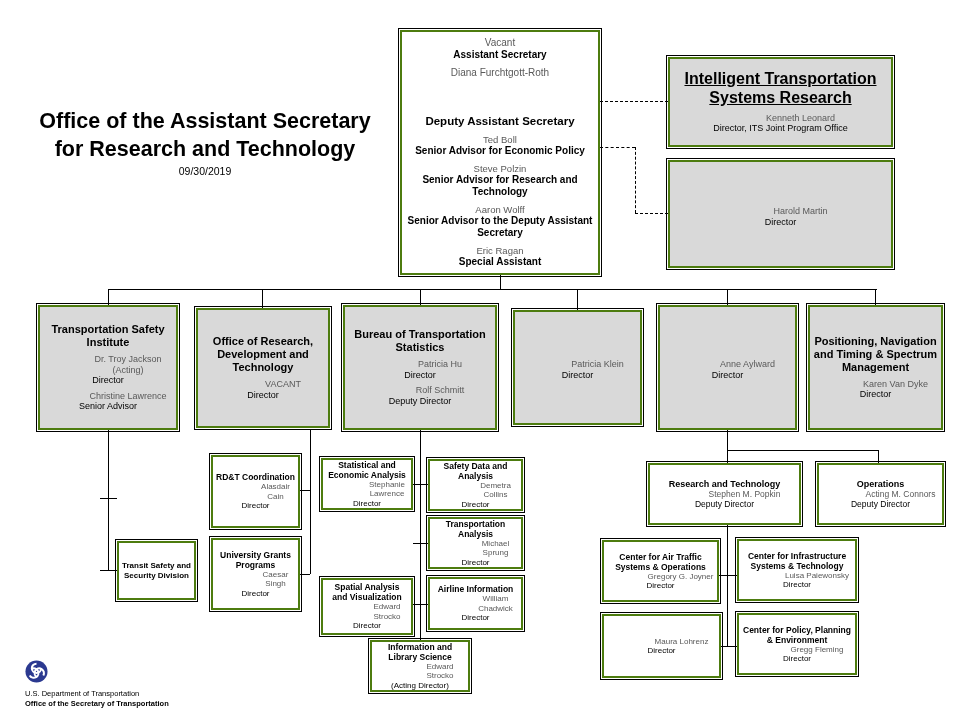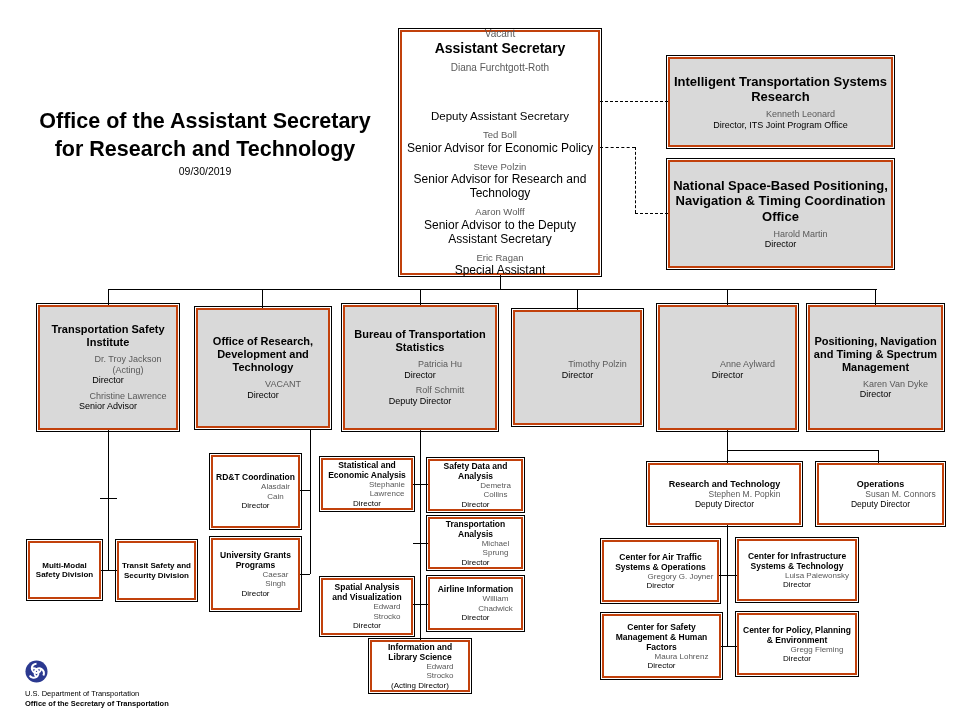--- a/index.html
+++ b/index.html
@@ -1,35 +1,35 @@
 <!DOCTYPE html>
 <html><head>
 <meta charset="utf-8">
 <style>
   html,body{margin:0;padding:0;background:#fff;}
   .canvas{position:relative;width:960px;height:720px;background:#fff;overflow:hidden;
           font-family:"Liberation Sans",sans-serif;color:#000;}
   
-  .box{position:absolute;background:#fff;border:2px solid #c2410c;outline:1px solid #000;outline-offset:1px;
+  .box{position:absolute;background:#fff;border:2px solid #4d7c0f;outline:1px solid #000;outline-offset:1px;
        box-sizing:border-box;display:flex;flex-direction:column;align-items:center;justify-content:center;
        text-align:center;padding:2px 3px;line-height:1.18;}
   .gray{background:#d9d9d9;}
   .heading{font-weight:bold;}
   .pname{color:#595959;padding-left:40px;}
   .ptitle{font-weight:normal;}
-  .fs11{font-size:11px;} .fs10{font-size:13px;} .fs9{font-size:9px;}
+  .fs11{font-size:11px;} .fs10{font-size:16px;text-decoration:underline;} .fs9{font-size:9px;}
   .fs85{font-size:8.5px;} .fs8{font-size:8px;}
   .entry{margin-top:5px;}
   
   .tb-entry{margin:3px 0;}
   .tb-name{color:#595959;font-size:9.5px;}
-  .tb-title{font-weight:normal;font-size:12px;}
+  .tb-title{font-weight:bold;font-size:10px;}
   .tb-name-lg{color:#595959;font-size:10px;}
-  .tb-title-lg{font-weight:bold;font-size:14px;}
-  .tb-title-xl{font-weight:normal;font-size:11.5px;margin-top:36px;}
+  .tb-title-lg{font-weight:bold;font-size:10px;}
+  .tb-title-xl{font-weight:bold;font-size:11.5px;margin-top:36px;}
   
   .lh{position:absolute;height:1px;background:#000;}
   .lv{position:absolute;width:1px;background:#000;}
   .dh{position:absolute;height:0;border-top:1px dashed #000;}
   .dv{position:absolute;width:0;border-left:1px dashed #000;}
   
   .titleblock{position:absolute;left:28px;top:108px;width:354px;text-align:center;}
   .title-line{font-size:21.5px;font-weight:bold;line-height:1.3;}
   .title-date{font-size:10.5px;margin-top:1px;}
   
@@ -108,21 +108,20 @@
       <div class="tb-title">Special Assistant</div>
     </div>
   </div>
 
   <div class="box gray" style="left:668px;top:57px;width:225px;height:90px">
     <div class="heading fs10">Intelligent Transportation Systems Research</div>
     <div class="pname fs9 entry">Kenneth Leonard</div>
     <div class="ptitle fs9">Director, ITS Joint Program Office</div>
   </div>
   <div class="box gray" style="left:668px;top:160px;width:225px;height:108px">
-    <div class="heading fs10">National Space-Based Positioning, Navigation &amp; Timing Coordination Office</div>
     <div class="pname fs9 entry">Harold Martin</div>
     <div class="ptitle fs9">Director</div>
   </div>
 
   <div class="box gray" style="left:38px;top:305px;width:140px;height:125px">
     <div class="heading fs11">Transportation Safety Institute</div>
     <div class="entry">
       <div class="pname fs9">Dr. Troy Jackson (Acting)</div>
       <div class="ptitle fs9">Director</div>
     </div>
@@ -147,43 +146,40 @@
       <div class="ptitle fs9">Director</div>
     </div>
     <div class="entry">
       <div class="pname fs9">Rolf Schmitt</div>
       <div class="ptitle fs9">Deputy Director</div>
     </div>
   </div>
 
   <div class="box gray" style="left:513px;top:310px;width:129px;height:115px">
     <div class="entry">
-      <div class="pname fs9">Timothy Polzin</div>
+      <div class="pname fs9">Patricia Klein</div>
       <div class="ptitle fs9">Director</div>
     </div>
   </div>
 
   <div class="box gray" style="left:658px;top:305px;width:139px;height:125px">
     <div class="entry">
       <div class="pname fs9">Anne Aylward</div>
       <div class="ptitle fs9">Director</div>
     </div>
   </div>
 
   <div class="box gray" style="left:808px;top:305px;width:135px;height:125px">
     <div class="heading fs11">Positioning, Navigation and Timing &amp; Spectrum Management</div>
     <div class="entry">
       <div class="pname fs9">Karen Van Dyke</div>
       <div class="ptitle fs9">Director</div>
     </div>
   </div>
 
-  <div class="box" style="left:28px;top:541px;width:73px;height:58px">
-    <div class="heading fs8">Multi-Modal Safety Division</div>
-  </div>
   <div class="box" style="left:117px;top:541px;width:79px;height:59px">
     <div class="heading fs8">Transit Safety and Security Division</div>
   </div>
 
   <div class="box" style="left:211px;top:455px;width:89px;height:73px">
     <div class="heading fs85">RD&amp;T Coordination</div>
     <div class="pname fs8">Alasdair Cain</div>
     <div class="ptitle fs8">Director</div>
   </div>
   <div class="box" style="left:211px;top:538px;width:89px;height:72px">
@@ -225,36 +221,35 @@
     <div class="ptitle fs8">(Acting Director)</div>
   </div>
 
   <div class="box" style="left:648px;top:463px;width:153px;height:62px">
     <div class="heading fs9">Research and Technology</div>
     <div class="pname fs85">Stephen M. Popkin</div>
     <div class="ptitle fs85">Deputy Director</div>
   </div>
   <div class="box" style="left:817px;top:463px;width:127px;height:62px">
     <div class="heading fs9">Operations</div>
-    <div class="pname fs85">Susan M. Connors</div>
+    <div class="pname fs85">Acting M. Connors</div>
     <div class="ptitle fs85">Deputy Director</div>
   </div>
 
   <div class="box" style="left:602px;top:540px;width:117px;height:62px">
     <div class="heading fs85">Center for Air Traffic Systems &amp; Operations</div>
     <div class="pname fs8">Gregory G. Joyner</div>
     <div class="ptitle fs8">Director</div>
   </div>
   <div class="box" style="left:737px;top:539px;width:120px;height:62px">
     <div class="heading fs85">Center for Infrastructure Systems &amp; Technology</div>
     <div class="pname fs8">Luisa Paiewonsky</div>
     <div class="ptitle fs8">Director</div>
   </div>
   <div class="box" style="left:602px;top:614px;width:119px;height:64px">
-    <div class="heading fs85">Center for Safety Management &amp; Human Factors</div>
     <div class="pname fs8">Maura Lohrenz</div>
     <div class="ptitle fs8">Director</div>
   </div>
   <div class="box" style="left:737px;top:613px;width:120px;height:62px">
     <div class="heading fs85">Center for Policy, Planning &amp; Environment</div>
     <div class="pname fs8">Gregg Fleming</div>
     <div class="ptitle fs8">Director</div>
   </div>
 
   <div class="footer">

